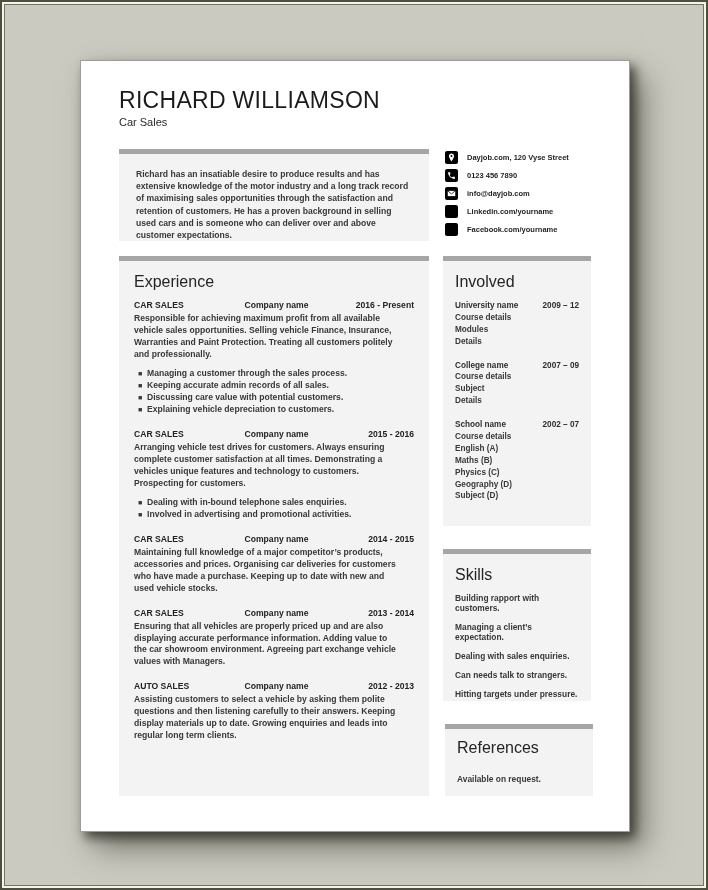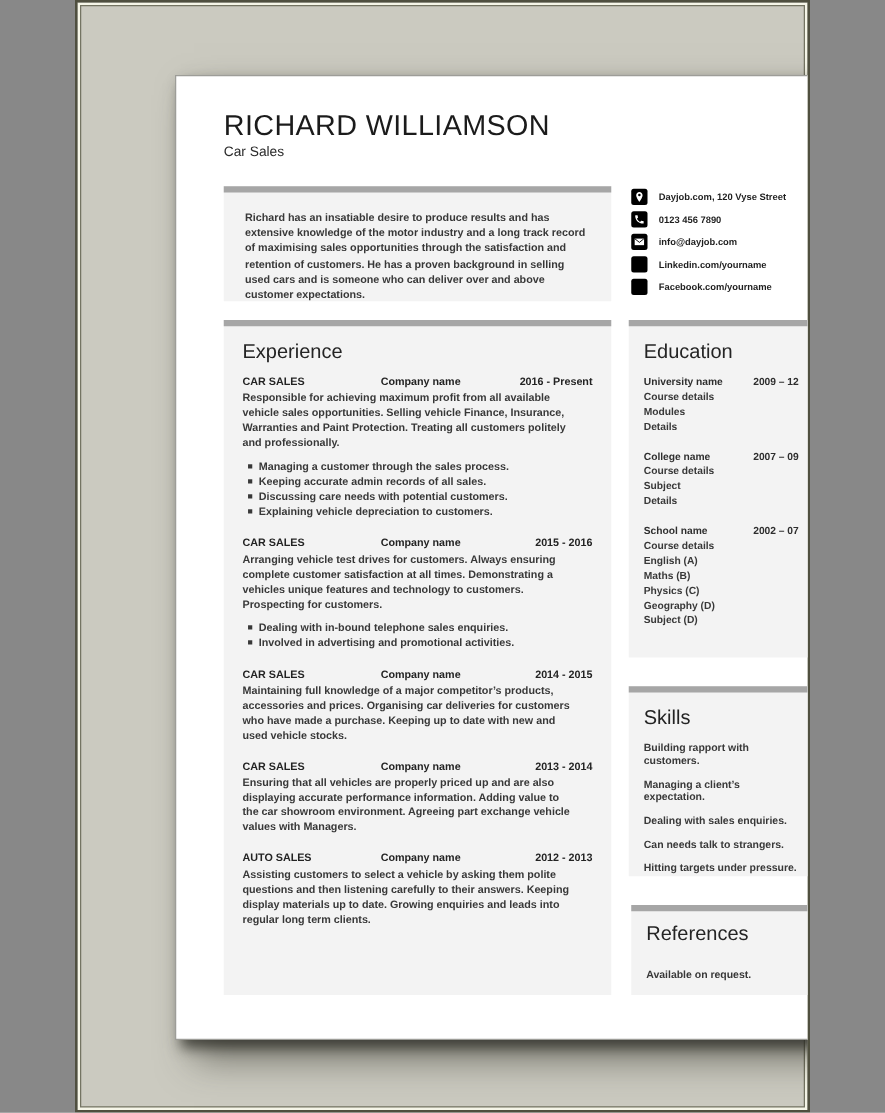--- a/index.html
+++ b/index.html
@@ -1,18 +1,18 @@
 <!DOCTYPE html>
 <html><head>
 <meta charset="utf-8">
 <style>
   html,body{margin:0;padding:0;background:#888;}
   *{box-sizing:border-box;}
   .canvas{
-    position:relative;width:588px;height:890px;margin:0 auto;
+    position:relative;width:708px;height:890px;margin:0 auto;
     background:#cbcac0;
     border:2px solid #4f4f3f;
     box-shadow:inset 0 0 0 2px #f6f6e8, inset 0 0 0 3px #747462;
     overflow:hidden;
     font-family:"Liberation Sans", sans-serif;
   }
   .page{
     position:absolute;left:78px;top:58px;width:550px;height:772px;
     background:#ffffff;border:1px solid #9d9d98;
     box-shadow:5px 6px 10px rgba(40,40,33,.75), 14px 16px 28px rgba(55,55,46,.55);
@@ -133,21 +133,21 @@
                   <span>Managing a customer through the sales process.</span>
                 </div>
 
                 <div class="bullet">
                   <span class="marker">■</span>
                   <span>Keeping accurate admin records of all sales.</span>
                 </div>
 
                 <div class="bullet">
                   <span class="marker">■</span>
-                  <span>Discussing care needs with potential customers.</span>
+                  <span>Discussing care value with potential customers.</span>
                 </div>
 
 
                 <div class="bullet">
                   <span class="marker">■</span>
                   <span>Explaining vehicle depreciation to customers.</span>
                 </div>
               </div>
           </div>
 
@@ -204,21 +204,21 @@
             </div>
             <div class="job-desc">Assisting customers to select a vehicle by asking them polite questions and then listening carefully to their answers. Keeping display materials up to date. Growing enquiries and leads into regular long term clients.</div>
             <div class="bullets">
               
             </div>
           </div>
         </div>
     </div>
 
     <div class="panel edu-panel">
-      <h2 class="panel-title">Education</h2>
+      <h2 class="panel-title">Involved</h2>
       <div>
 
           <div class="edu-entry">
             <div class="edu-head">
               <span>University name</span>
               <span>2009 – 12</span>
             </div>
             <div>
 
                 <div class="edu-line">Course details</div>

